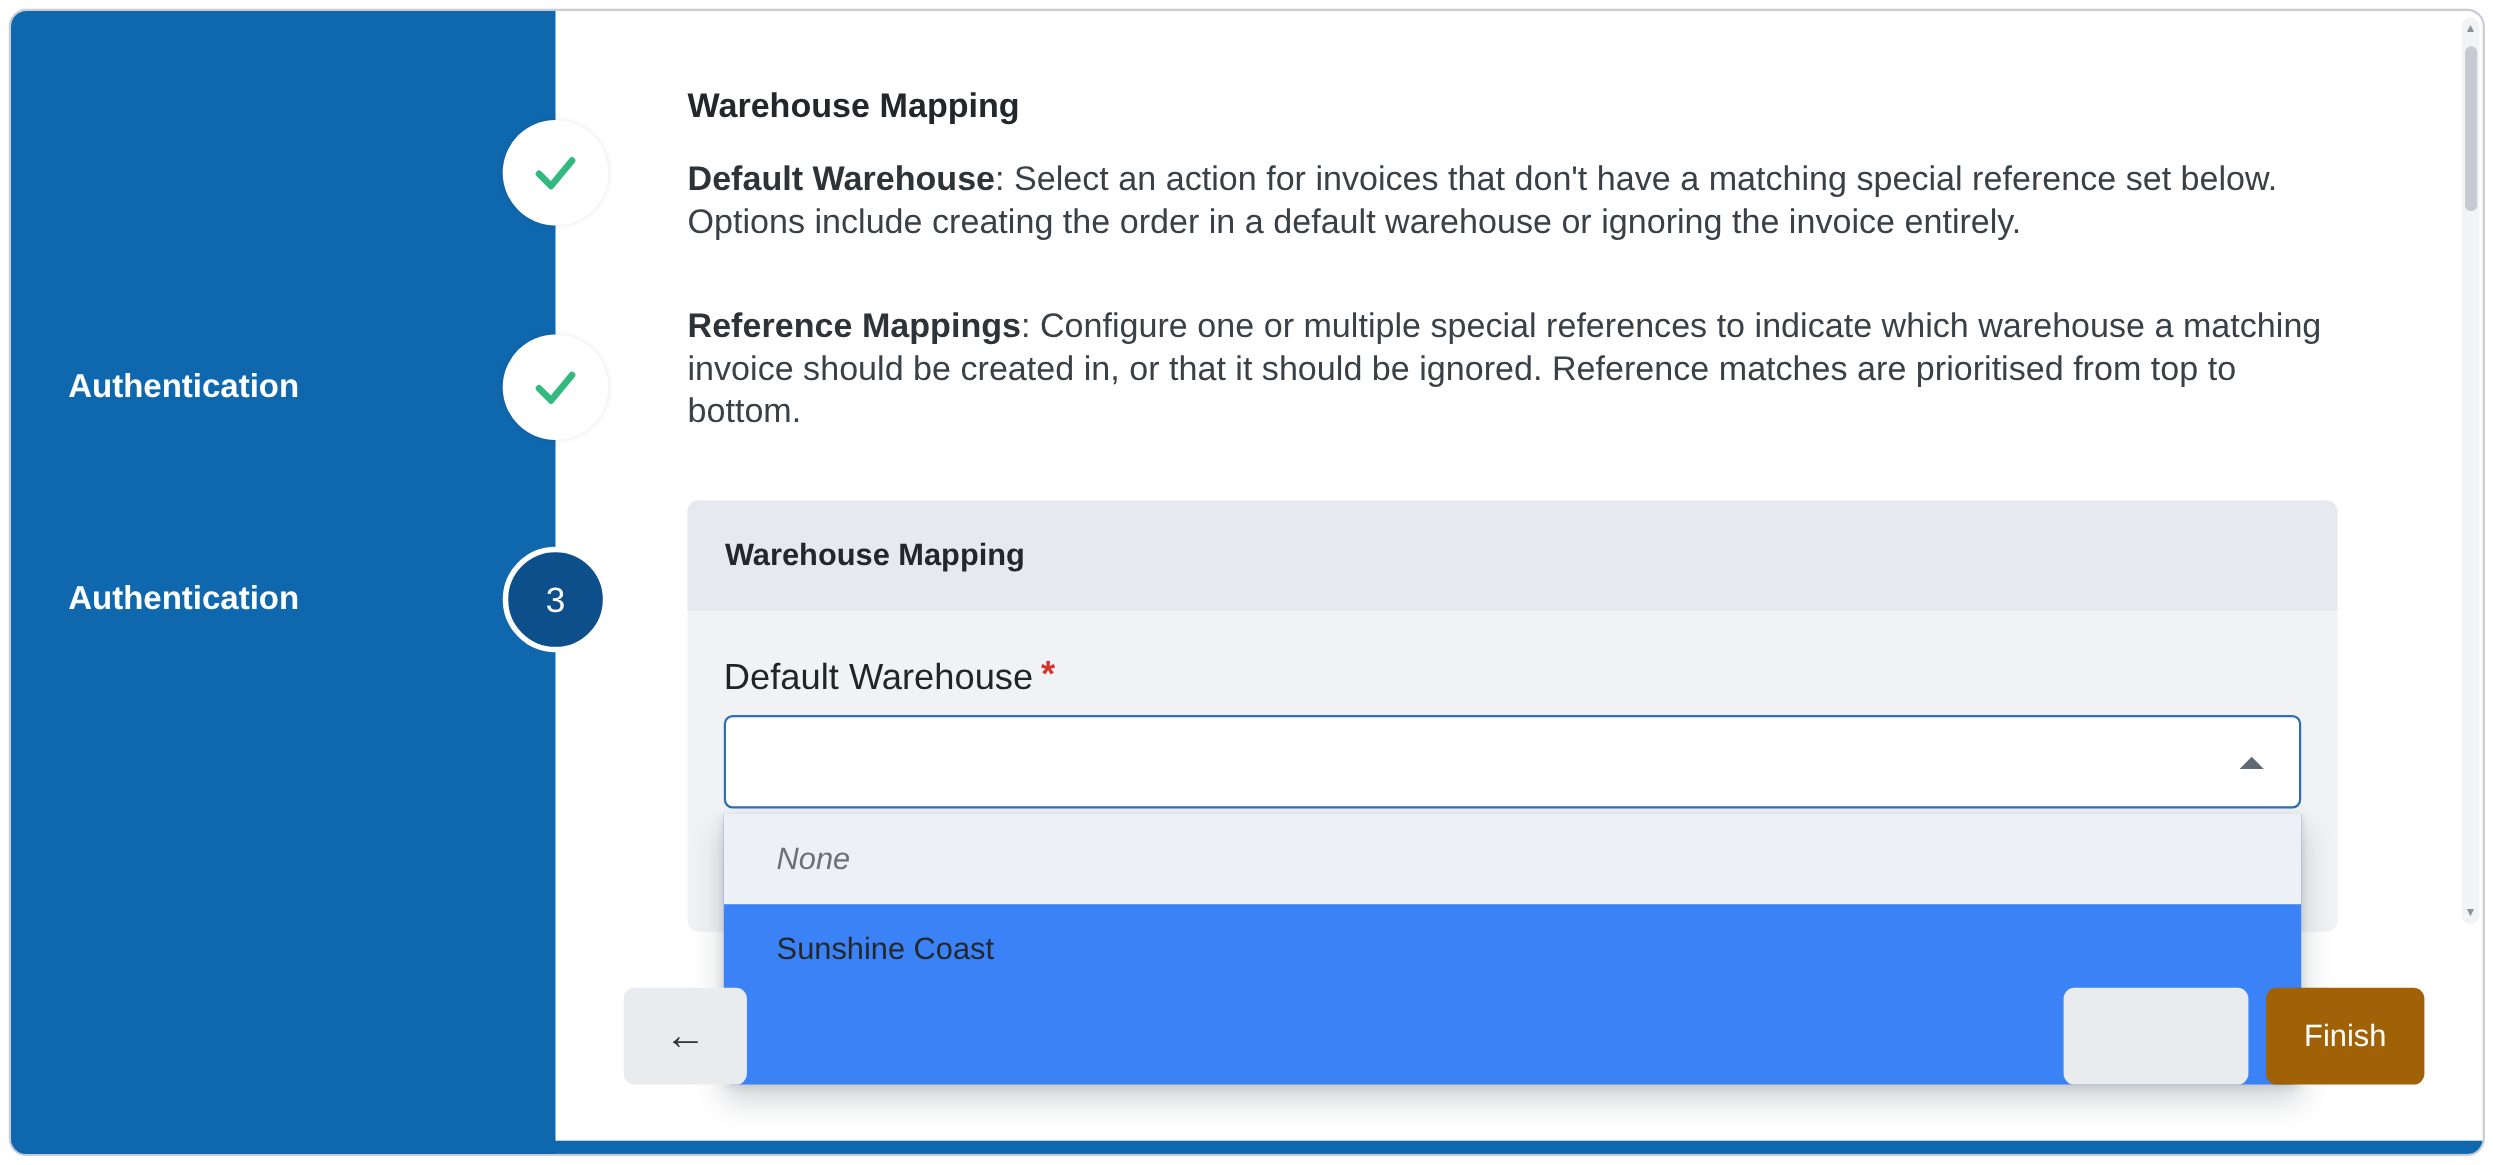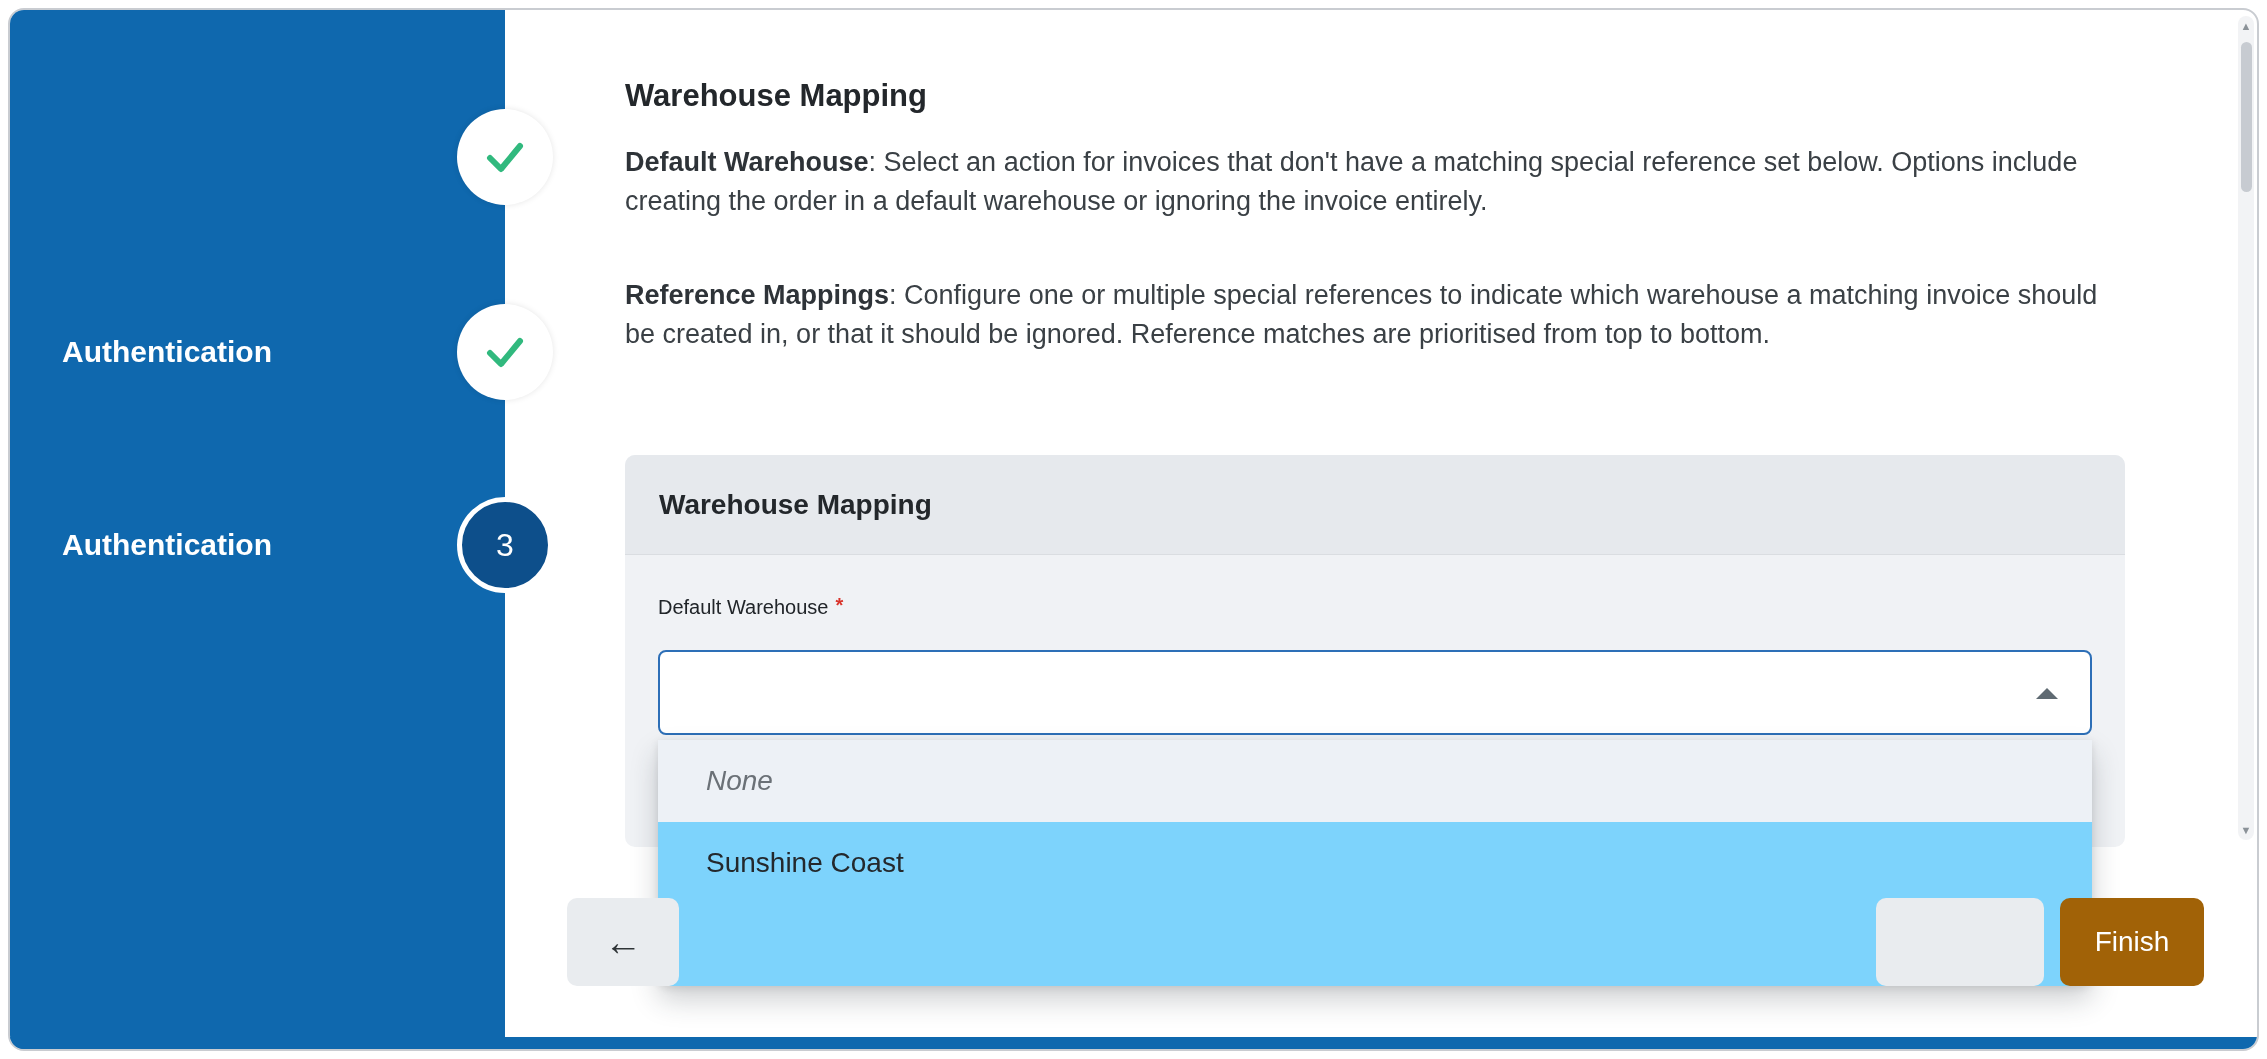--- a/index.html
+++ b/index.html
@@ -13,40 +13,40 @@
   .step-circle{position:absolute;left:447px;width:96px;height:96px;border-radius:50%;box-sizing:border-box;
                display:flex;align-items:center;justify-content:center;z-index:10;}
   .step-circle.done{background:#ffffff;box-shadow:0 0 6px rgba(0,0,0,0.10);}
   .step-circle.current{background:#0d4f8b;border:5px solid #ffffff;color:#ffffff;font-size:32px;font-weight:400;}
   .lbl-1{top:127px;} .cir-1{top:99px;}
   .lbl-2{top:322px;} .cir-2{top:294px;}
   .lbl-3{top:515px;} .cir-3{top:487px;}
 
   
   .page-title{position:absolute;left:615px;top:44px;font-size:31px;font-weight:600;color:#23272b;line-height:42px;}
-  .para{position:absolute;left:615px;width:1497px;font-size:27px;line-height:39px;color:#3a4045;margin:0;}
+  .para{position:absolute;left:615px;width:1497px;font-size:31px;line-height:39px;color:#3a4045;margin:0;}
   .para .lead{font-weight:700;color:#2e3338;}
   .para-1{top:133px;} .para-2{top:266px;}
 
   .card{position:absolute;left:615px;top:445px;width:1500px;height:392px;background:#f0f2f5;border-radius:10px;z-index:2;}
   .card-header{height:100px;background:#e6e9ed;border-bottom:1px solid #dadde1;border-radius:10px 10px 0 0;
                display:flex;align-items:center;padding-left:34px;box-sizing:border-box;
                font-size:28px;font-weight:600;color:#23272b;}
 
-  .field-label{position:absolute;left:648px;top:586px;font-size:20px;color:#212529;z-index:3;}
+  .field-label{position:absolute;left:648px;top:586px;font-size:33px;color:#212529;z-index:3;}
   .req-star{color:#d9342b;font-weight:700;margin-left:7px;position:relative;top:-2px;}
 
   .select-box{position:absolute;left:648px;top:640px;width:1434px;height:85px;box-sizing:border-box;
               background:#ffffff;border:2px solid #2d6fb7;border-radius:8px;z-index:15;cursor:pointer;}
   .select-value{position:absolute;left:26px;top:24px;font-size:28px;color:#212529;}
   .chevron-up{position:absolute;right:32px;top:50%;margin-top:-5px;width:0;height:0;
               border-left:11px solid transparent;border-right:11px solid transparent;
               border-bottom:11px solid #5f6a72;}
 
-  .dropdown{position:absolute;left:648px;top:730px;width:1434px;height:246px;background:#7dd3fc;z-index:20;
+  .dropdown{position:absolute;left:648px;top:730px;width:1434px;height:246px;background:#3b82f6;z-index:20;
             border-radius:0 0 10px 10px;box-shadow:0 14px 28px rgba(35,45,55,0.22),0 2px 8px rgba(0,0,0,0.10);overflow:hidden;}
   .dd-option{height:82px;display:flex;align-items:center;padding-left:48px;font-size:28px;color:#24282c;cursor:pointer;}
   .dd-option.placeholder{background:#edf1f6;color:#6b7177;font-style:italic;}
 
   
   .btn{position:absolute;top:888px;height:88px;border-radius:10px;border:none;display:flex;
        align-items:center;justify-content:center;z-index:30;cursor:pointer;box-sizing:border-box;}
   .btn-back{left:557px;width:112px;background:#e9ecef;font-size:38px;color:#2f3437;}
   .btn-mid{left:1866px;width:168px;background:#e9ecef;}
   .btn-finish{left:2050px;width:144px;background:#a16207;color:#ffffff;font-size:28px;}

